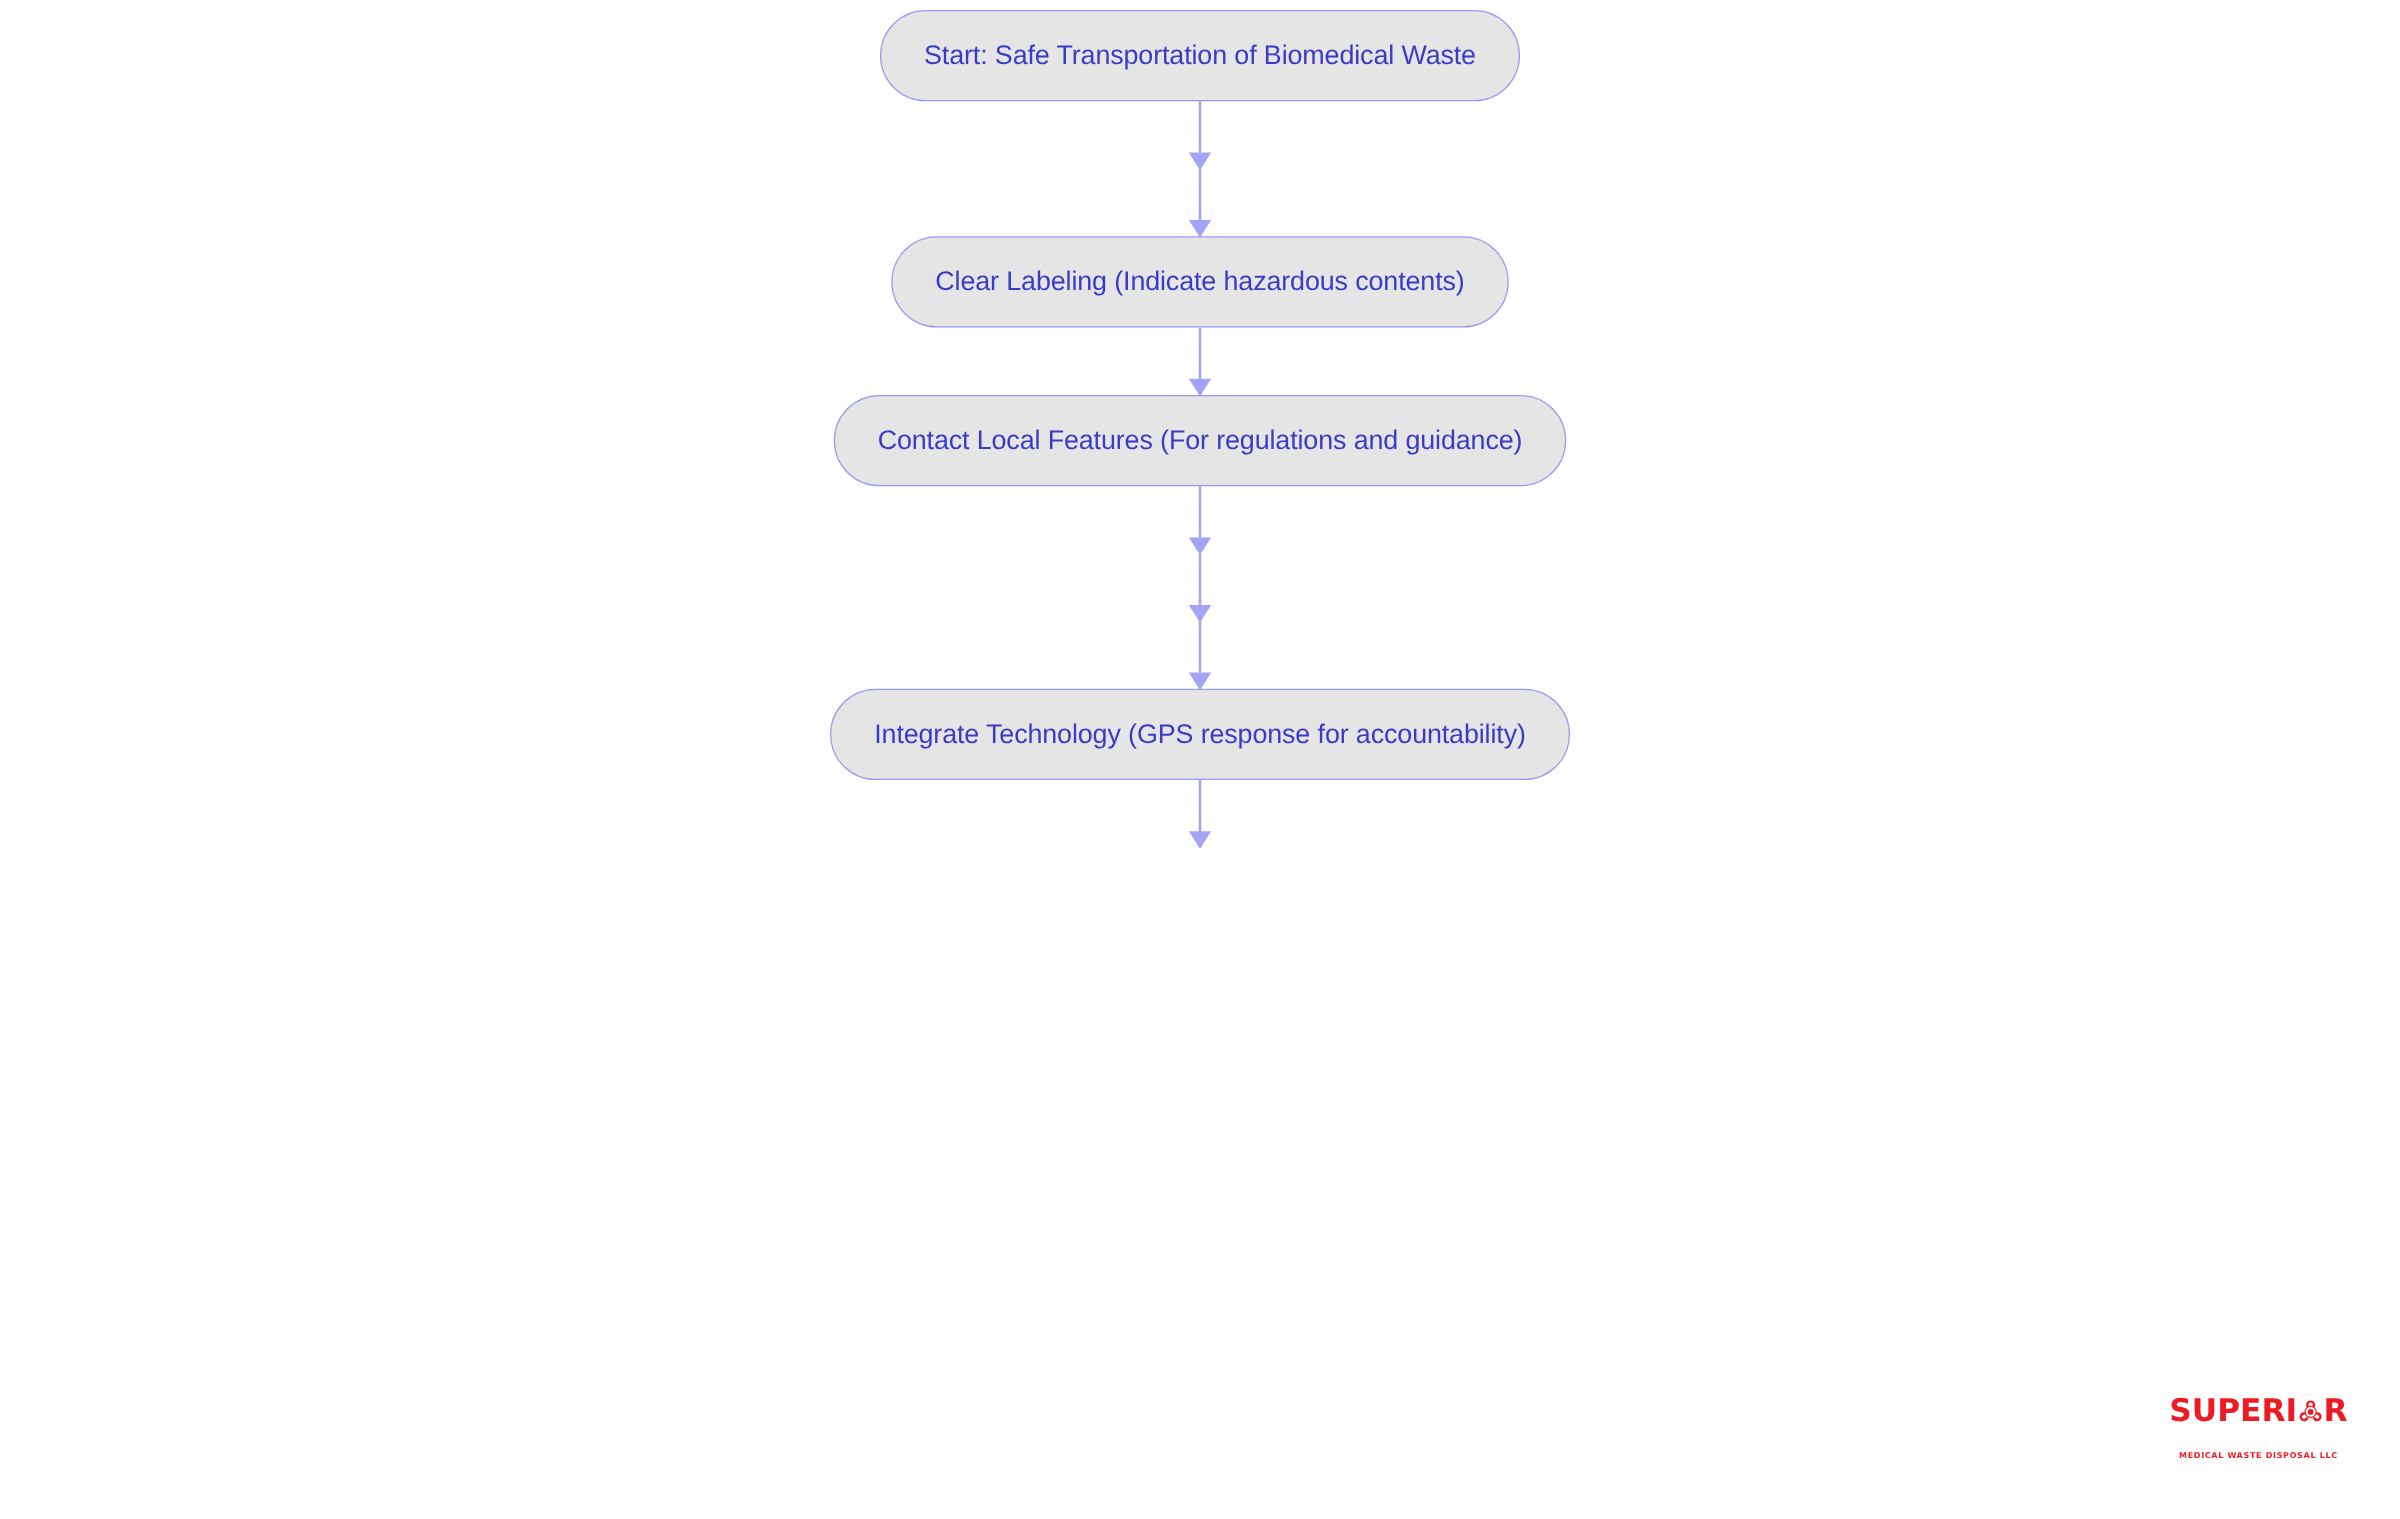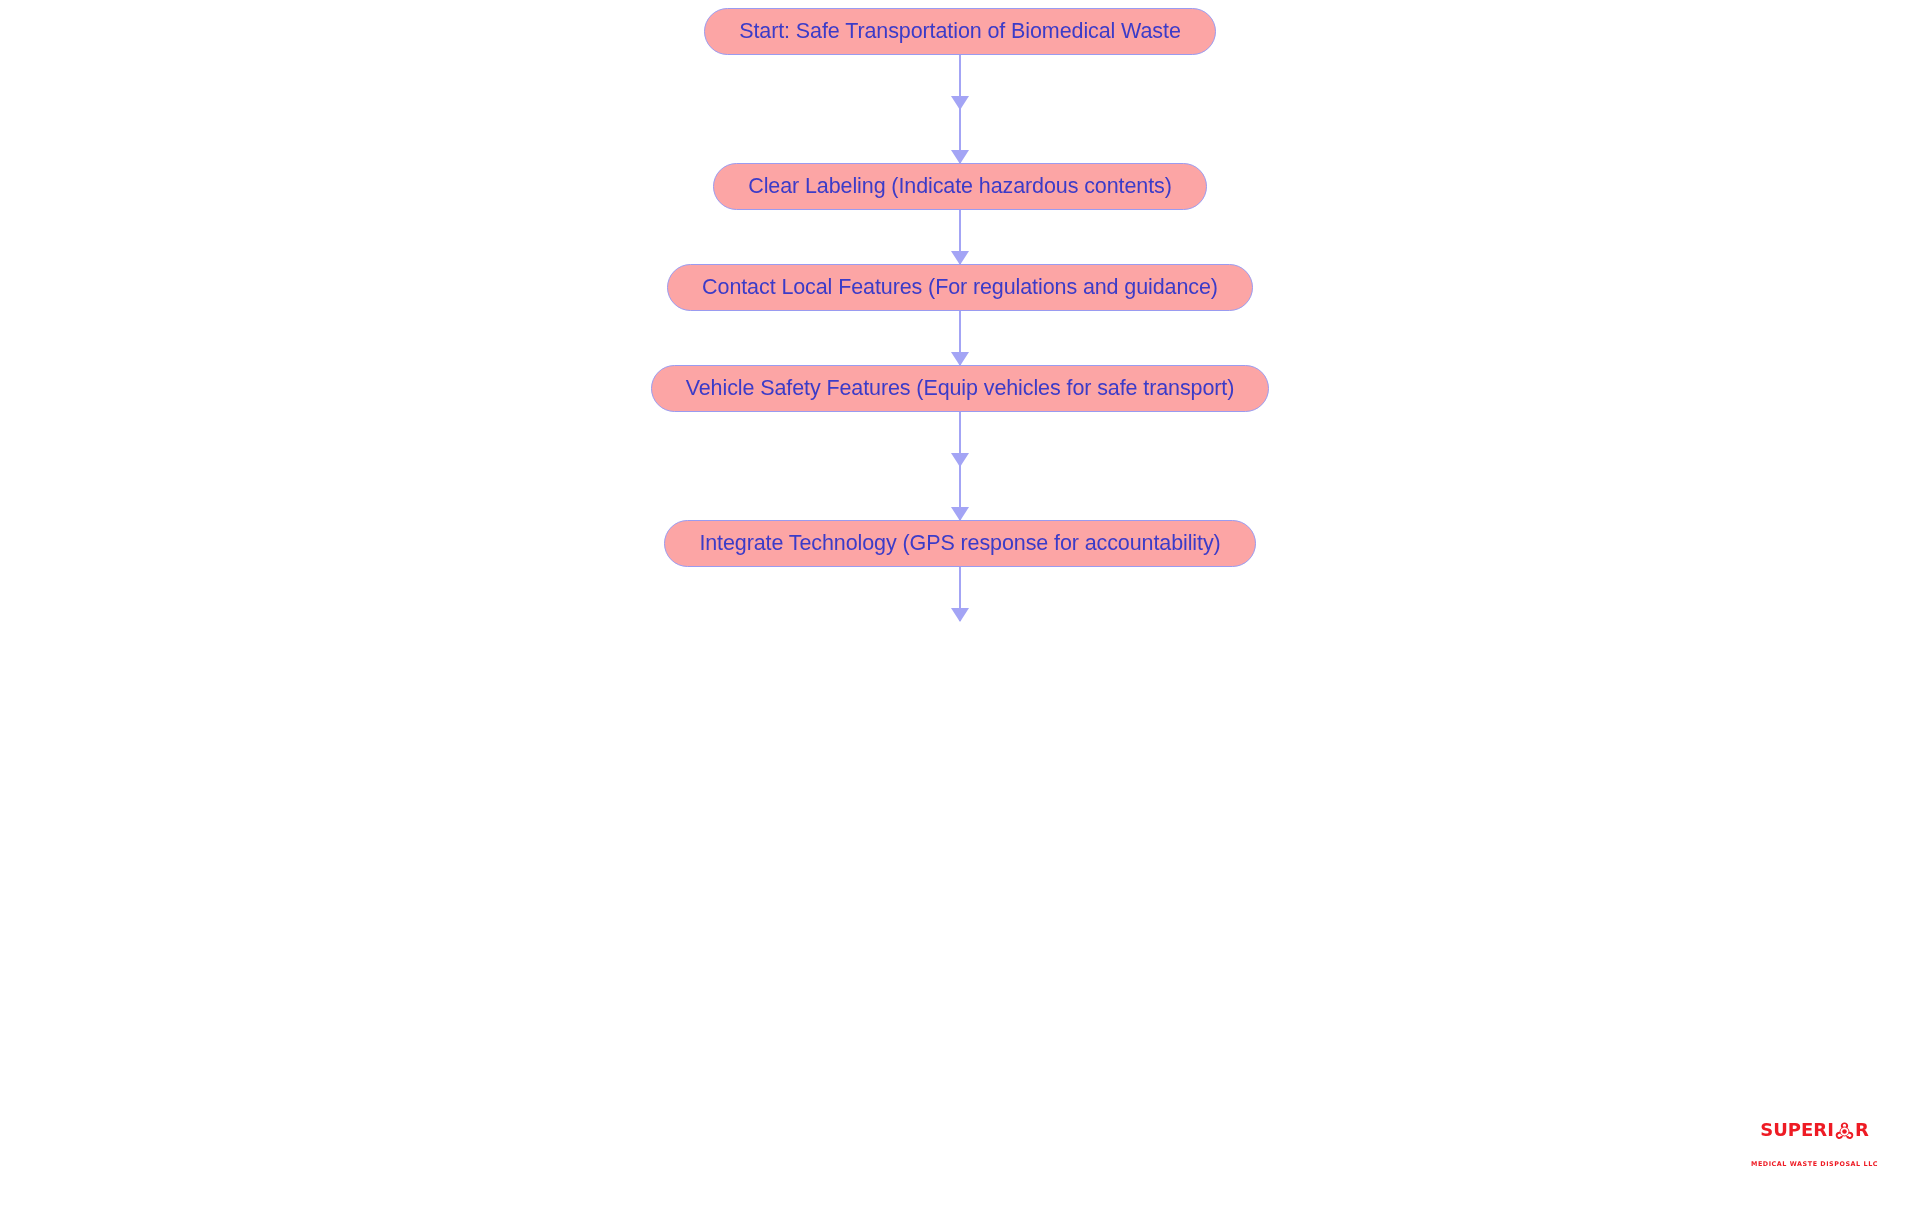--- a/index.html
+++ b/index.html
@@ -28,34 +28,34 @@
     left: 0;
     top: 0;
     width: 1920px;
     display: flex;
     flex-direction: column;
     align-items: center;
   }
 
   .node {
     box-sizing: border-box;
-    background: #fca5a5;
+    background: #e5e5e5;
     border: 1.6px solid #9a9bf0;
     border-radius: 48px;
     color: #3b3bc8;
     font-size: 21.5px;
     font-family: "Liberation Sans", sans-serif;
     letter-spacing: -0.1px;
     display: flex;
     align-items: center;
     justify-content: center;
     text-align: center;
     white-space: nowrap;
     padding: 0 34px;
-    height: 47px;
+    height: 73px;
     line-height: 1;
     position: relative;
     z-index: 2;
   }
 
   .connector {
     position: relative;
     width: 2.6px;
     height: 54px;
     background: #a3a4f5;
@@ -84,21 +84,21 @@
     text-align: center;
     user-select: none;
   }
   #watermark .wm-word {
     display: flex;
     align-items: center;
     justify-content: center;
     color: #ee1b24;
     font-family: "DejaVu Sans", sans-serif;
     font-weight: bold;
-    font-size: 18px;
+    font-size: 25px;
     letter-spacing: 0px;
     line-height: 1;
   }
   #watermark .wm-biohazard {
     display: inline-block;
     width: 21px;
     height: 21px;
     margin: 0 0px;
     position: relative;
     top: 1px;
@@ -145,23 +145,20 @@
     </div>
 
     <div class="node">
       <span>Contact Local Features (For regulations and guidance)</span>
     </div>
 
     <div class="connector">
       <span class="arrow-head"></span>
     </div>
 
-    <div class="node">
-      <span>Vehicle Safety Features (Equip vehicles for safe transport)</span>
-    </div>
 
     <div class="connector">
       <span class="arrow-head"></span>
     </div>
 
 
     <div class="connector">
       <span class="arrow-head"></span>
     </div>
 

